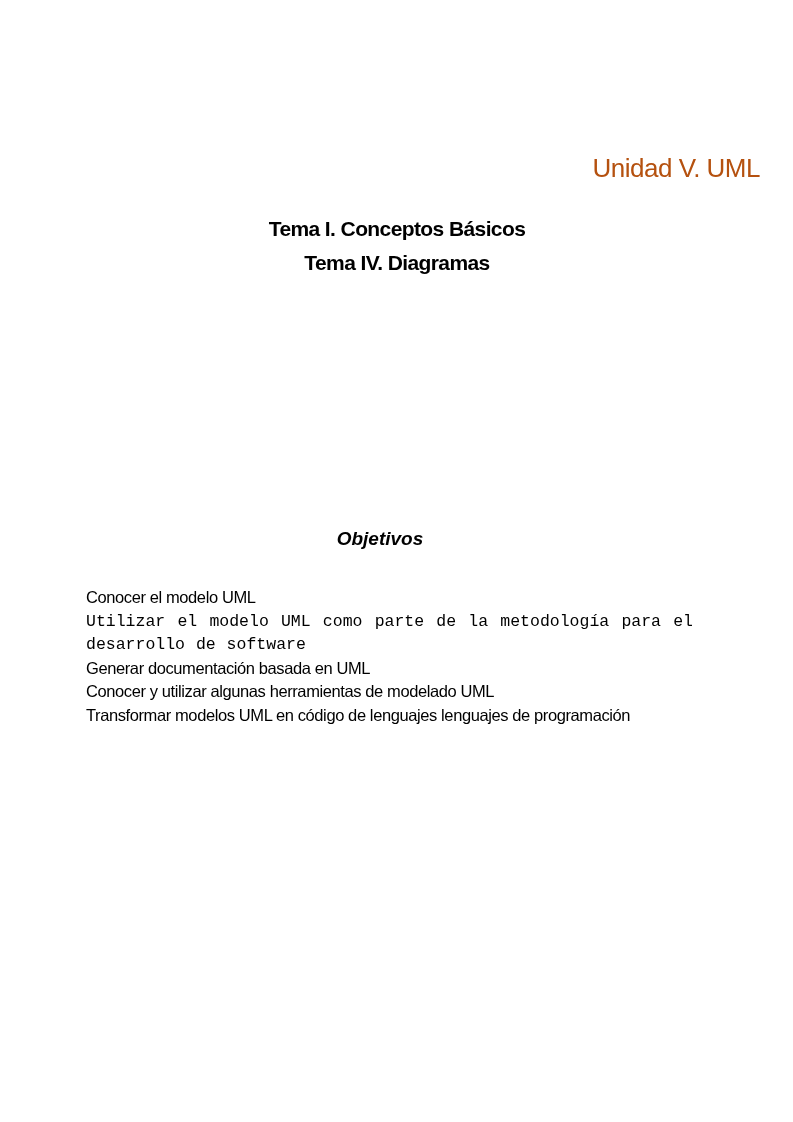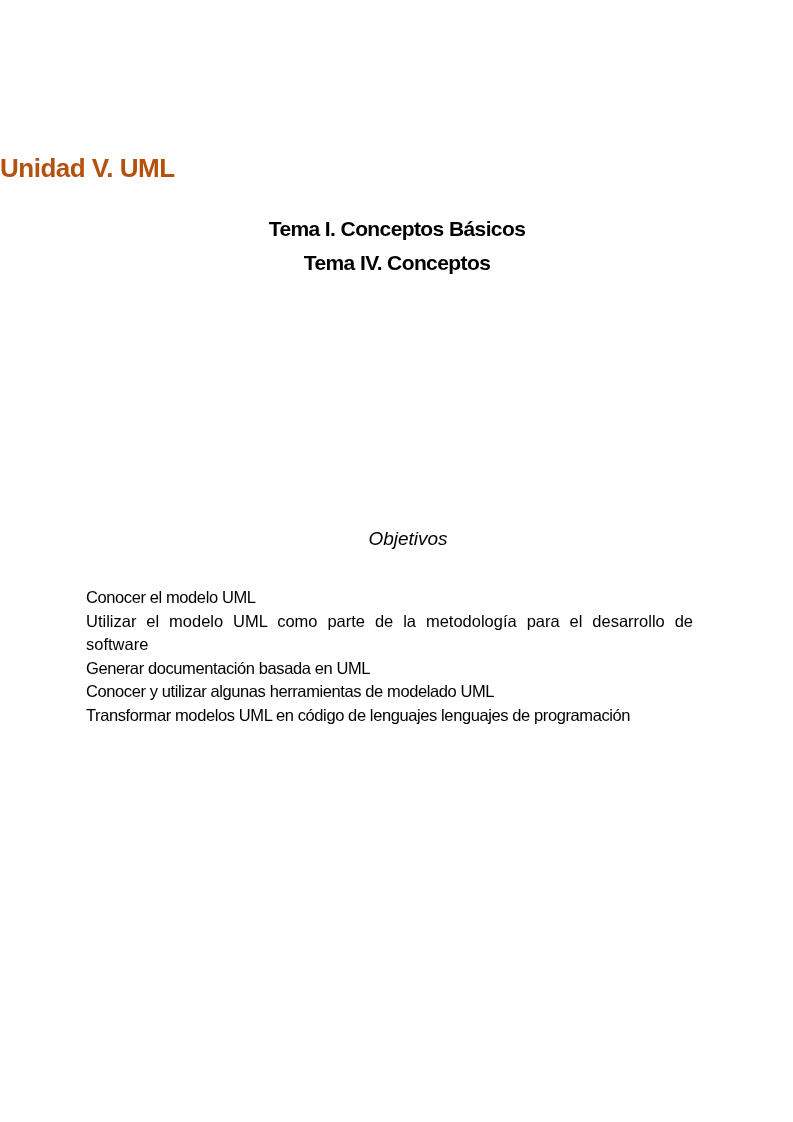--- a/index.html
+++ b/index.html
@@ -13,23 +13,23 @@
       position: relative;
       overflow: hidden;
       font-family: "Liberation Sans", sans-serif;
       color: #000000;
     }
     .unit-title {
       position: absolute;
       top: 153px;
       left: 0;
       width: 760px;
-      text-align: left;
+      text-align: right;
       font-size: 26px;
-      font-weight: bold;
+      font-weight: normal;
       letter-spacing: -0.5px;
       color: #B5510F;
       margin: 0;
     }
     .topics {
       position: absolute;
       top: 212px;
       left: 0;
       width: 760px;
       text-align: center;
@@ -44,53 +44,53 @@
       line-height: 34px;
       padding-left: 34px;
     }
     .objectives-heading {
       position: absolute;
       top: 528px;
       left: 0;
       width: 760px;
       text-align: center;
       font-size: 19px;
-      font-weight: normal;
+      font-weight: bold;
       font-style: italic;
       margin: 0;
-      padding-left: 28px;
     }
     .objectives {
       position: absolute;
       top: 576px;
       left: 76px;
       width: 607px;
       margin: 10px;
       padding: 0;
       list-style: none;
     }
     .objectives li {
       font-size: 16.5px;
       line-height: 23.5px;
       letter-spacing: -0.4px;
       text-align: justify;
     }
     .objectives li.wide {
       letter-spacing: 0;
       word-spacing: 1px;
+      font-family: Liberation Mono, monospace;
     }
   </style>
 </head>
 <body>
 
 <h1 class="unit-title" style="color: rgb(181, 81, 15);">Unidad V. UML</h1>
 
 <ul class="topics">
   <li>Tema I. Conceptos Básicos</li>
-  <li>Tema IV. Conceptos</li>
+  <li>Tema IV. Diagramas</li>
 </ul>
 
 <h2 class="objectives-heading">Objetivos</h2>
 
 <ul class="objectives">
   <li>Conocer el modelo UML</li>
   <li class="wide">Utilizar el modelo UML como parte de la metodología para el desarrollo de software</li>
   <li>Generar documentación basada en UML</li>
   <li>Conocer y utilizar algunas herramientas de modelado UML</li>
   <li>Transformar modelos UML en código de lenguajes lenguajes de programación</li>

